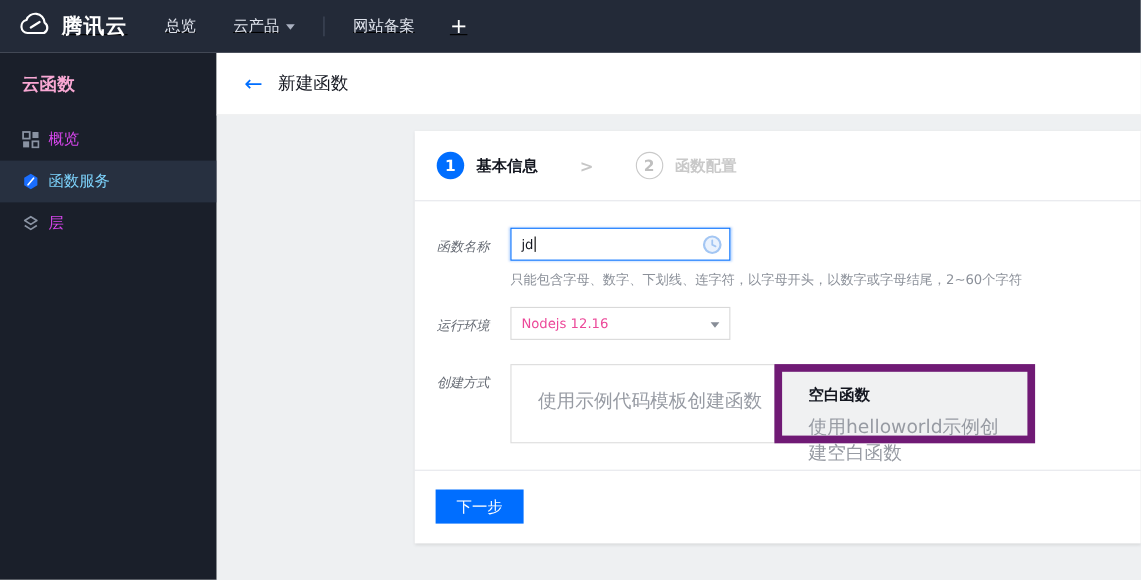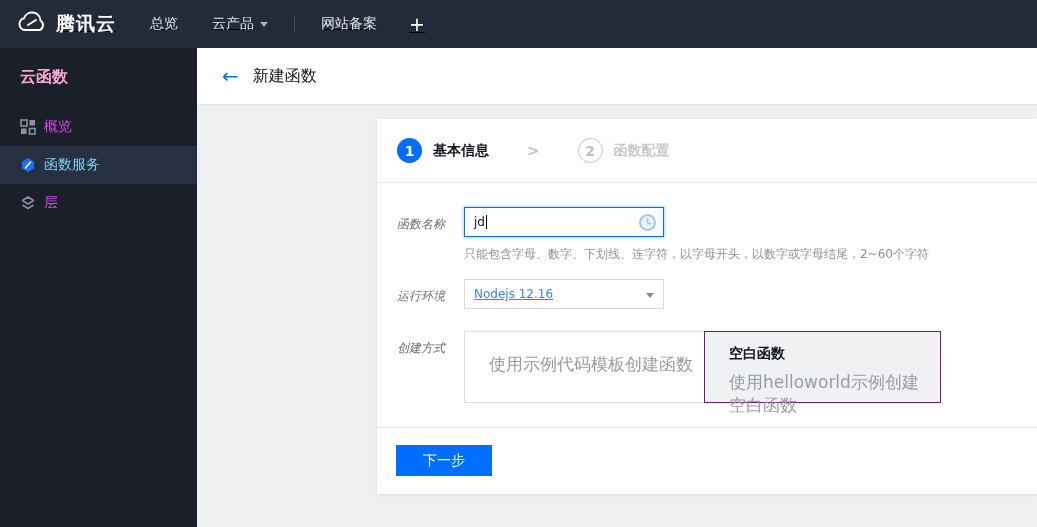--- a/index.html
+++ b/index.html
@@ -60,35 +60,35 @@
   .name-input { position:relative; width:200px; height:30px; border:1px solid #006eff;
     box-shadow:0 0 2px 1px rgba(0,110,255,.30); background:#fff;
     display:flex; align-items:center; padding:0 40px 0 9px; cursor:text; }
   .name-value { font-size:12px; color:#13161f; }
   .text-cursor { display:inline-block; width:1px; height:14px; background:#000; margin-left:1px; }
   .clock-icon { position:absolute; right:6px; top:5px; }
   .hint { margin-top:9px; font-size:12px; color:#8b9099; }
 
   .select-box { position:relative; width:200px; height:30px; border:1px solid #d9d9d9;
     background:#fff; display:flex; align-items:center; padding:0 9px; cursor:pointer; }
-  .select-value { font-size:12px; color:#3b82f6;text-decoration:underline; }
+  .select-value { font-size:12px; color:#ec4899; }
   .select-caret { position:absolute; right:9px; top:13px; width:0; height:0;
     border-left:4px solid transparent; border-right:4px solid transparent;
     border-top:5px solid #878d97; }
 
   .method-cards { display:flex; }
   .method-card { width:241px; height:72px; border:1px solid #dcdcdc; background:#fff;
     padding:13px 10px 0 24px; cursor:pointer; }
-  .method-card.selected { width:237px; border:1px solid #701a75; background:#f0f1f2; margin-left:-1px; }
+  .method-card.selected { width:237px; border:7px solid #701a75; background:#f0f1f2; margin-left:-1px; }
   .method-title { font-size:14px; font-weight:bold; color:#13161f; }
   .method-desc { font-size:17px; color:#979ba3; margin-top:8px; }
 
   .footer-divider { margin-top:24px; border-top:1px solid #e5e6eb; }
   .card-footer { padding:17px 0 18px 19px; }
-  .next-btn { width:96px; height:31px; background:#006eff; color:#fff; font-size:14px;
+  .next-btn { width:80px; height:31px; background:#006eff; color:#fff; font-size:14px;
     border:none; cursor:pointer; font-family:inherit; }
 </style>
 </head>
 <body>
 
 <div class="topnav">
   <div class="brand">
     <span>
       <svg width="30" height="22" viewBox="0 0 30 22">
         <path d="M8 19 a6 6 0 0 1-1-11.8 A8.5 8.5 0 0 1 23.5 9.5 A5.5 5.5 0 0 1 23 19 Z" fill="none" stroke="#fff" stroke-width="2" stroke-linejoin="round"></path>

